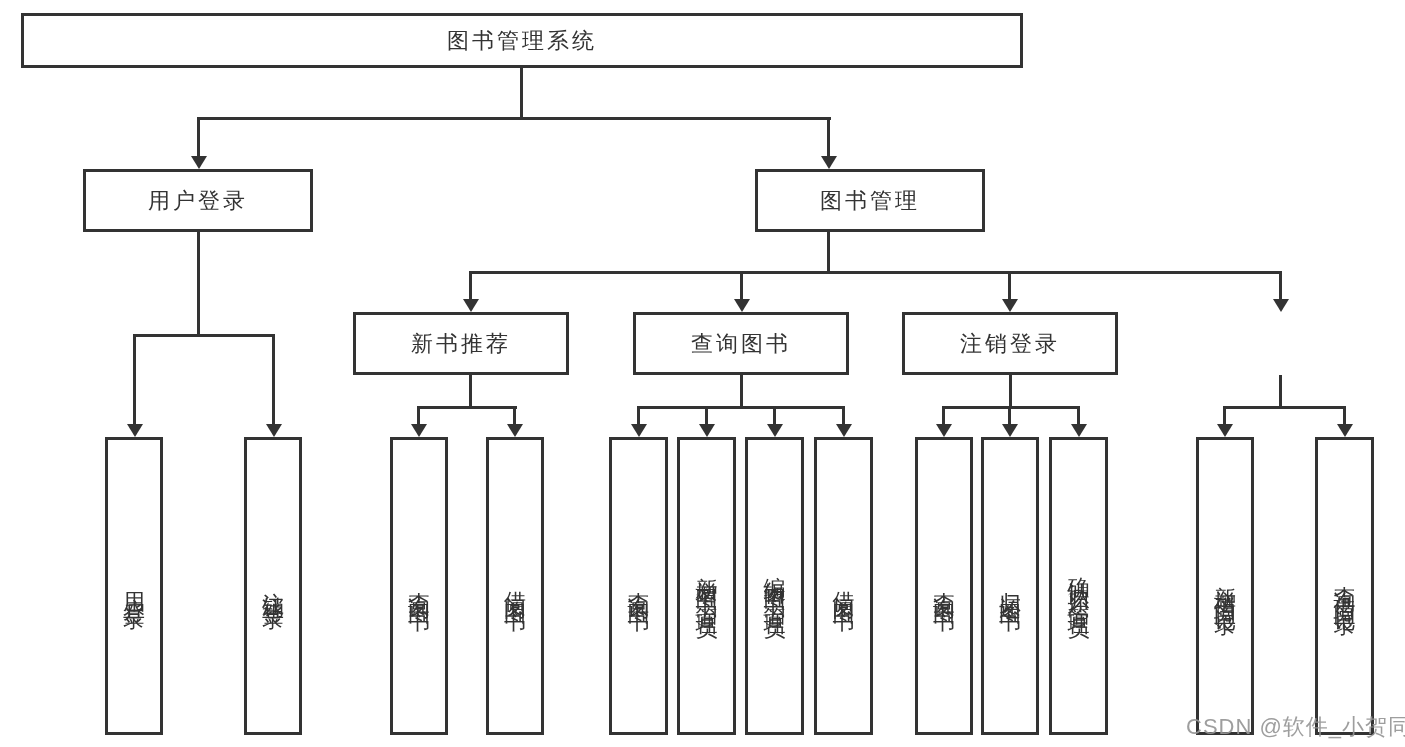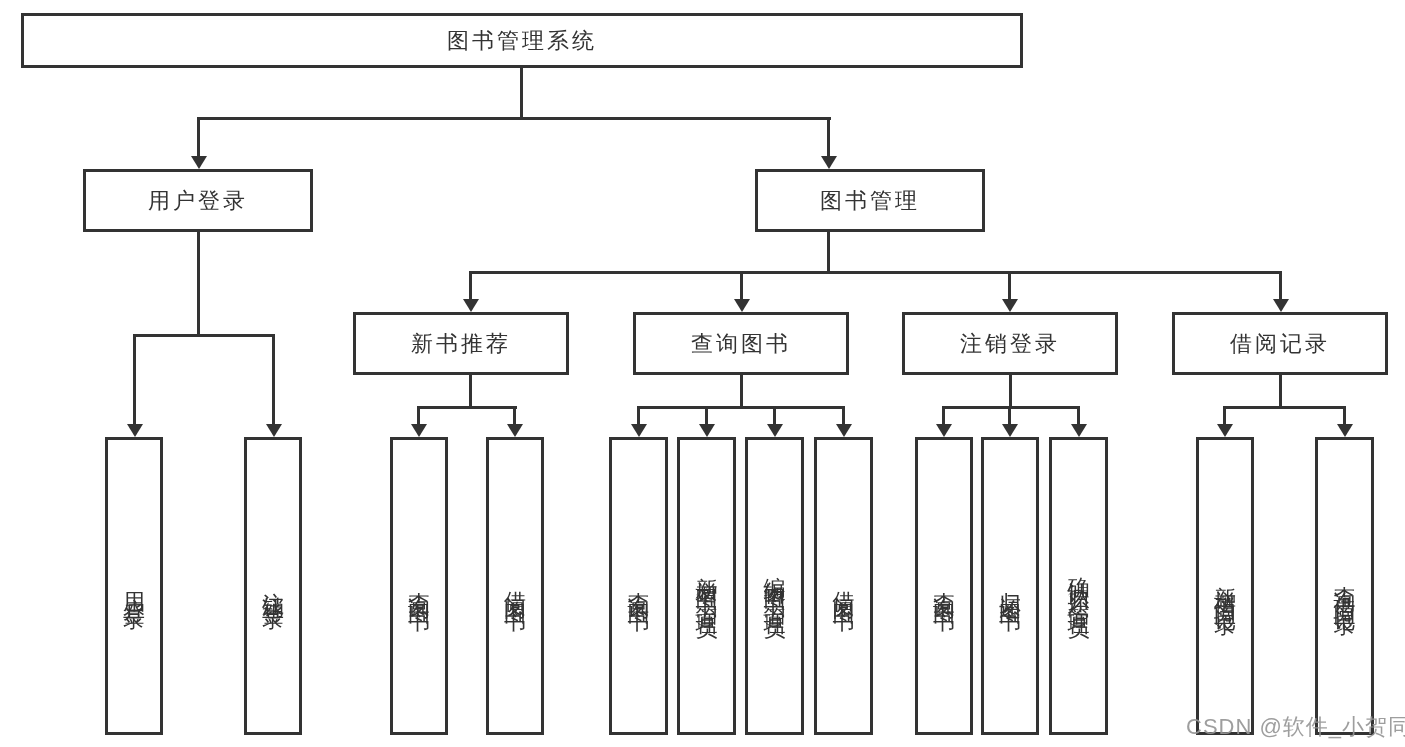--- a/index.html
+++ b/index.html
@@ -55,23 +55,20 @@
   <div class="arrow" style="left:1279px;top:271px;height:28px"></div>
 
   <div class="hbox" style="left:353px;top:312px;width:216px;height:63px">
     <span>新书推荐</span>
   </div>
   <div class="hbox" style="left:633px;top:312px;width:216px;height:63px">
     <span>查询图书</span>
   </div>
   <div class="hbox" style="left:902px;top:312px;width:216px;height:63px">
     <span>注销登录</span>
-  </div>
-  <div class="hbox" style="left:1172px;top:312px;width:216px;height:63px">
-    <span>借阅记录</span>
   </div>
 
   <div class="vline" style="left:469px;top:375px;height:34px"></div>
   <div class="hline" style="left:417px;top:406px;width:100px"></div>
   <div class="arrow" style="left:417px;top:406px;height:18px"></div>
   <div class="arrow" style="left:513px;top:406px;height:18px"></div>
 
   <div class="vline" style="left:740px;top:375px;height:34px"></div>
   <div class="hline" style="left:637px;top:406px;width:208px"></div>
   <div class="arrow" style="left:637px;top:406px;height:18px"></div>

